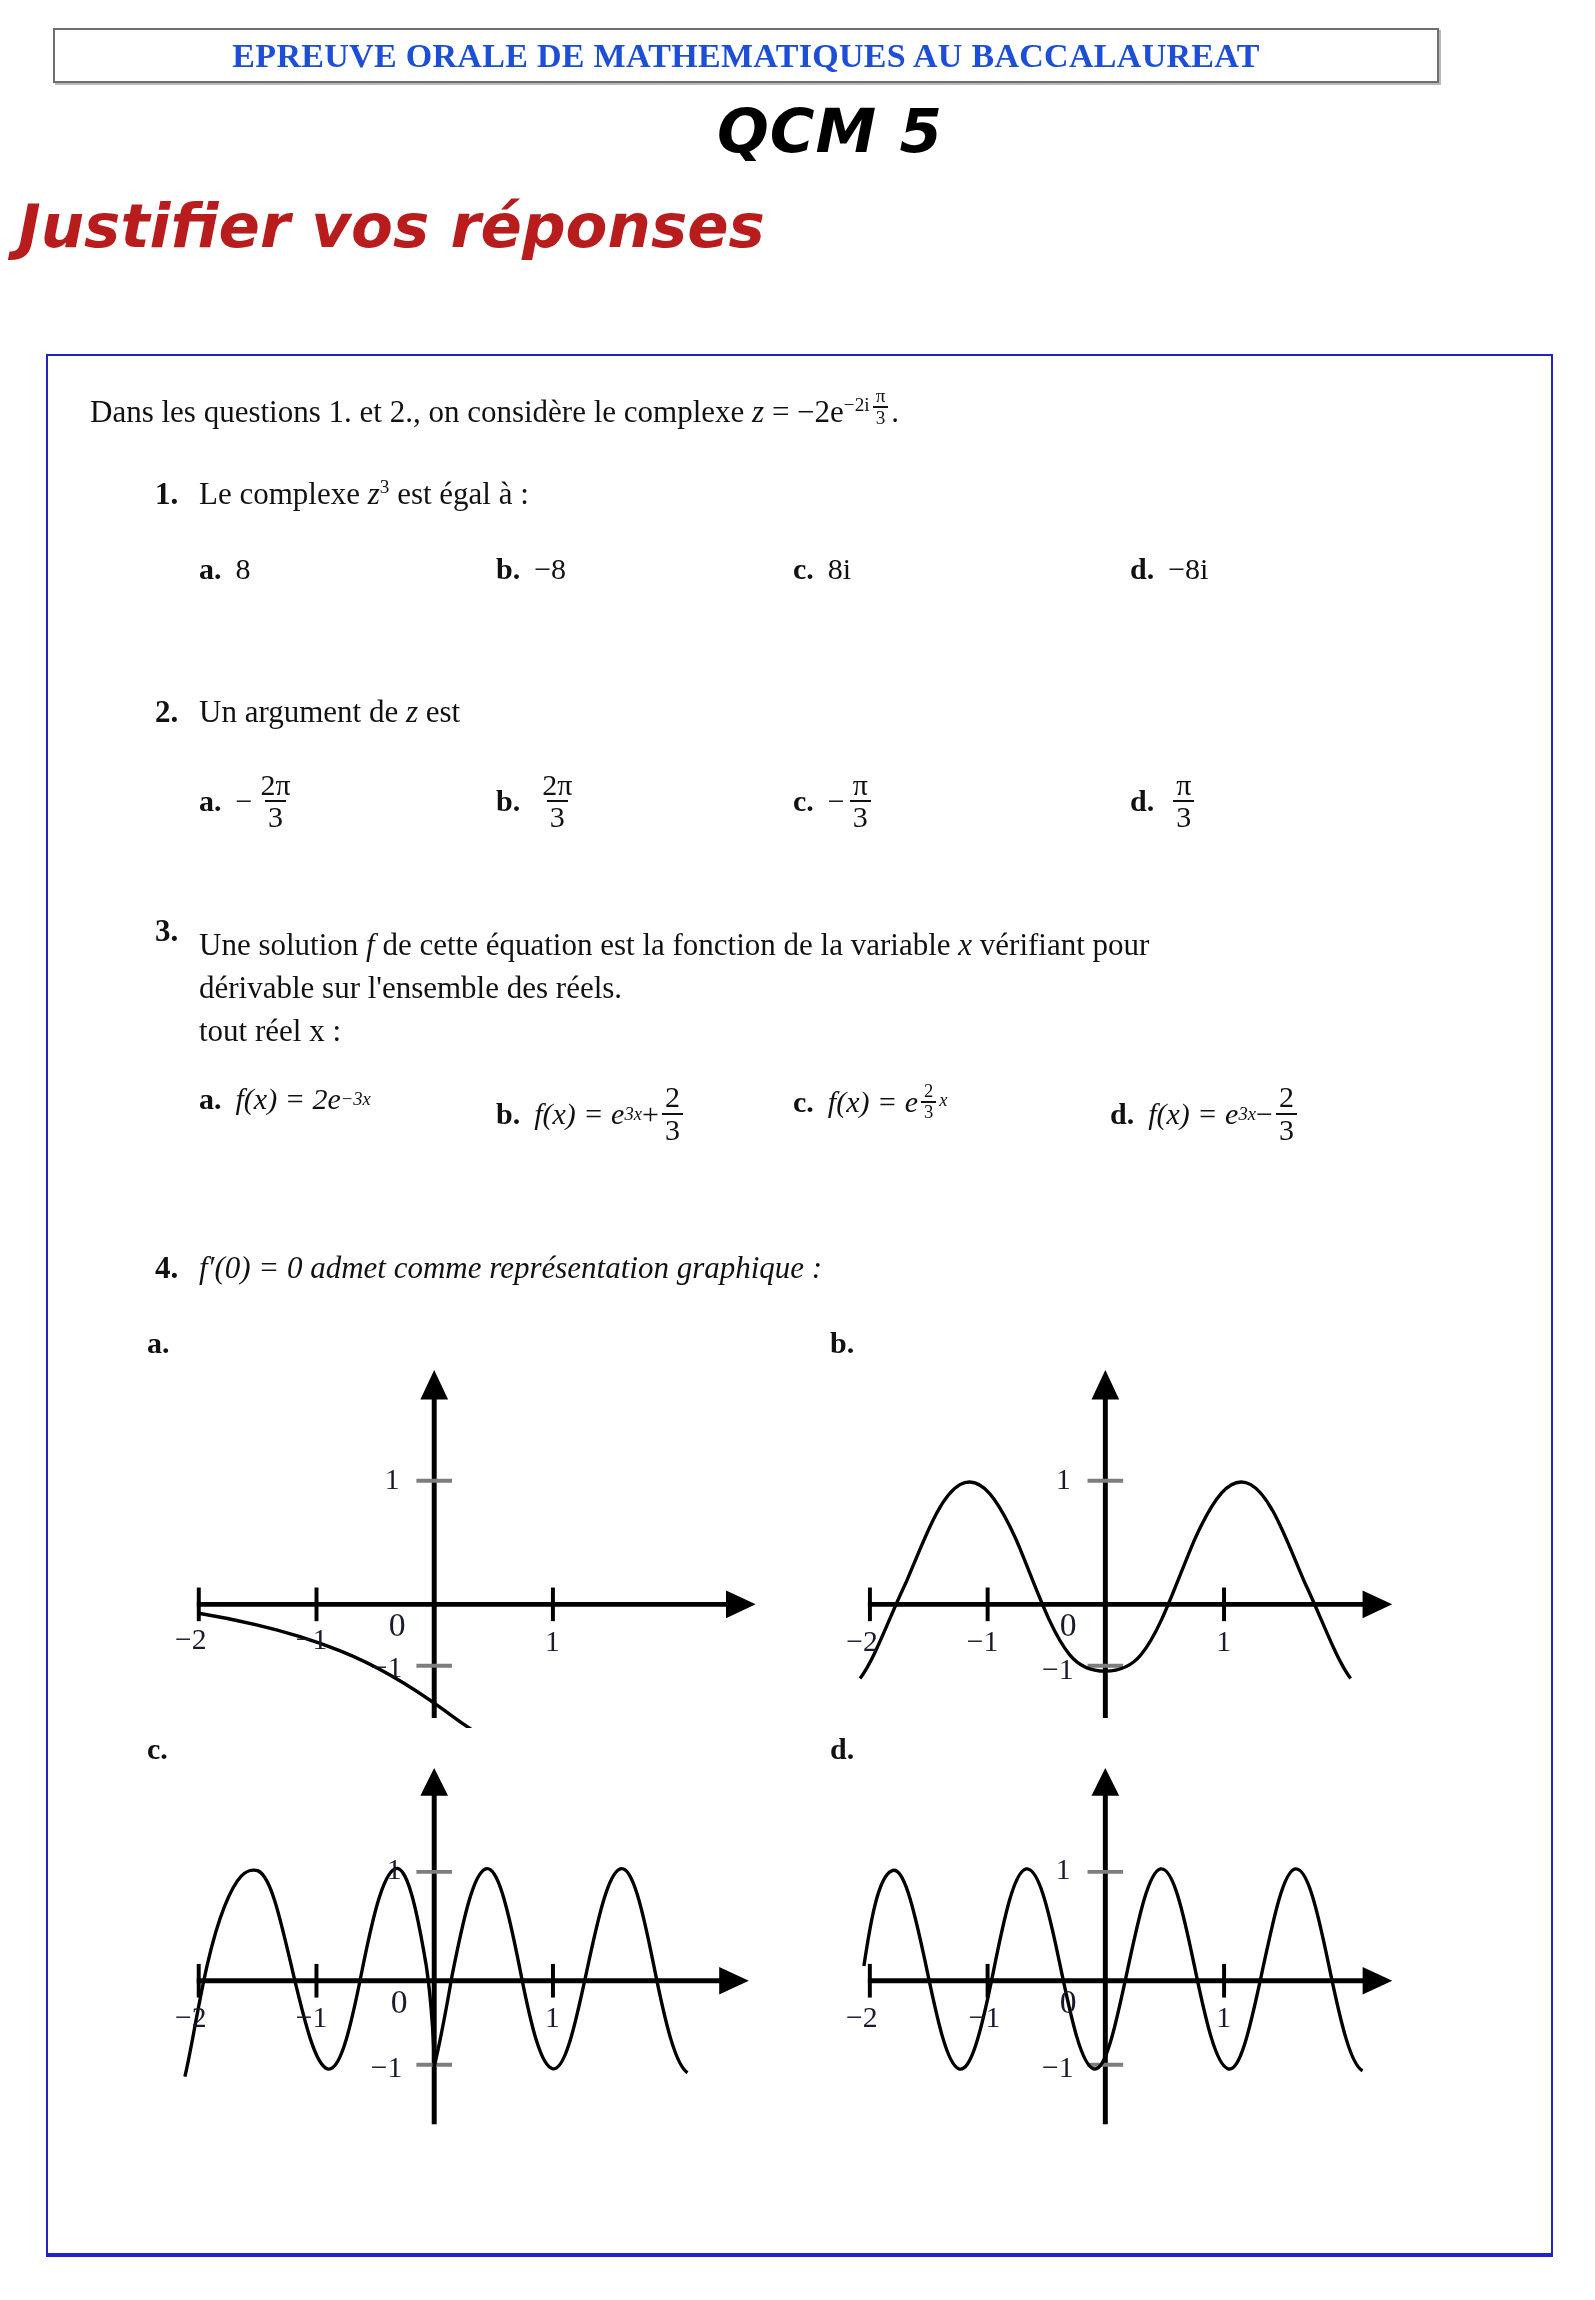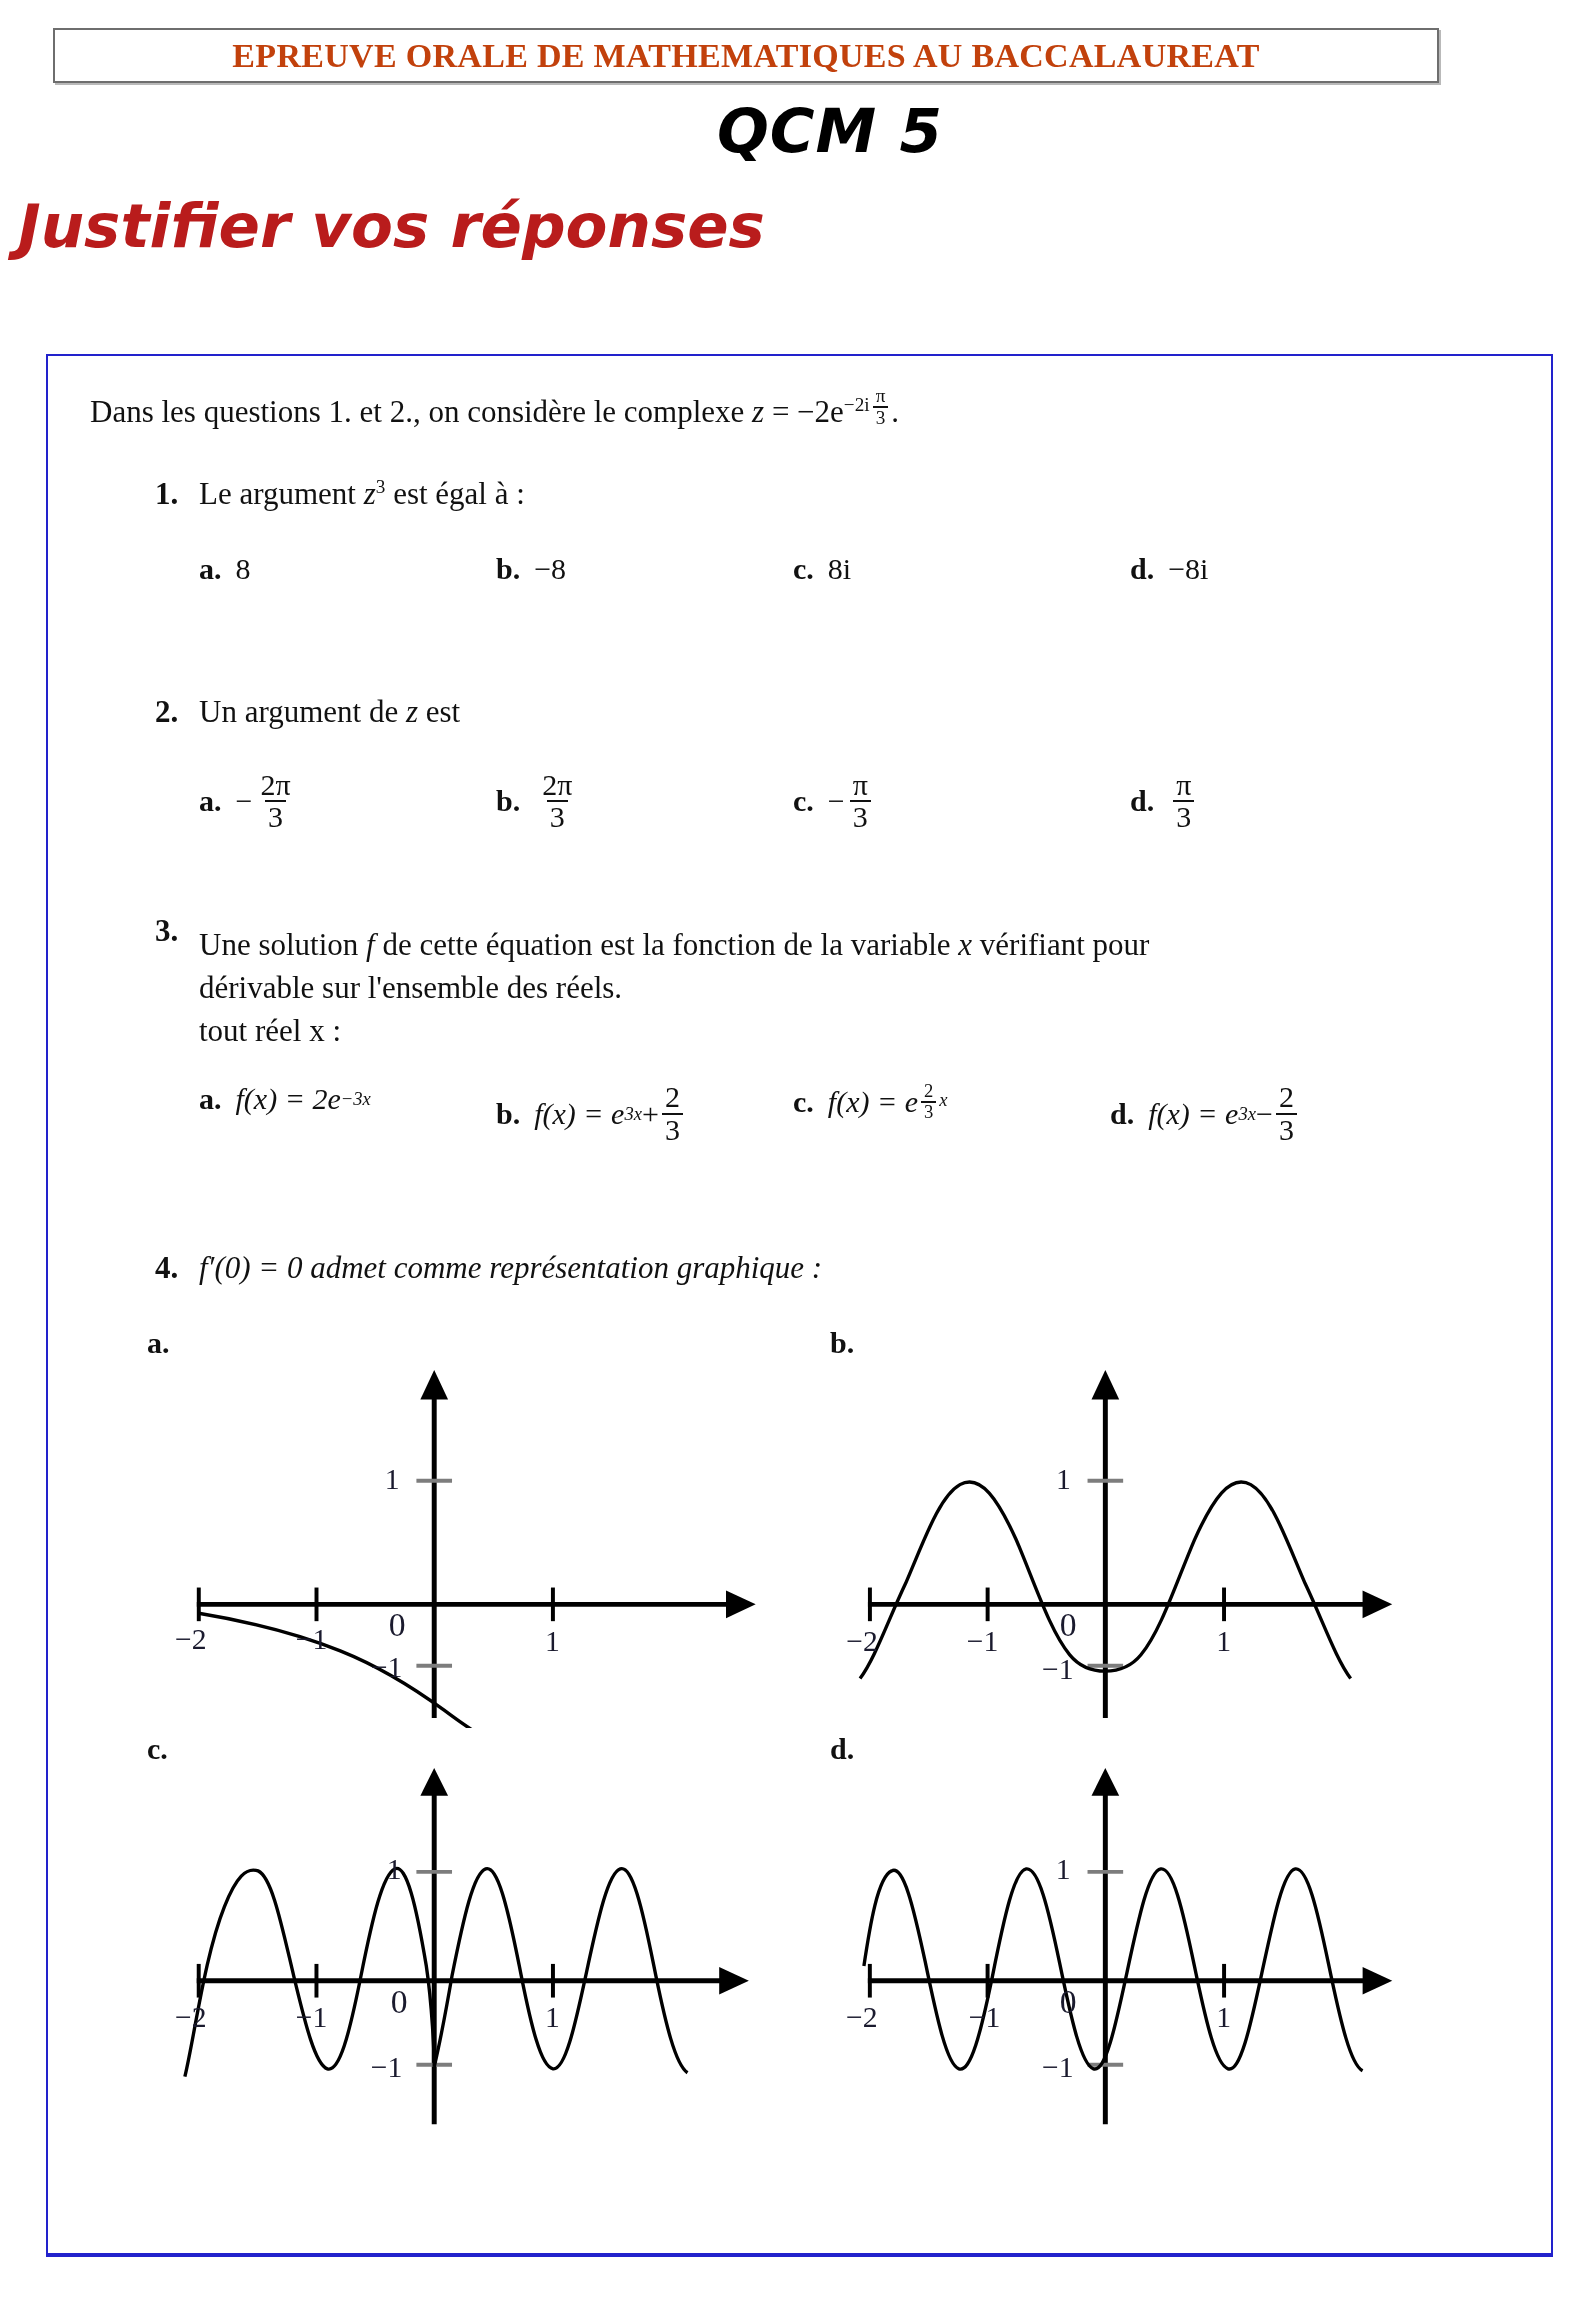--- a/index.html
+++ b/index.html
@@ -34,21 +34,21 @@
     display: flex;
     align-items: center;
     justify-content: center;
   }
   .banner-text {
     font-family: "Liberation Serif", serif;
     font-weight: bold;
     font-size: 34px;
     letter-spacing: 0.3px;
     white-space: nowrap;
-    color: #c2410c;
+    color: #1d4ed8;
   }
 
   
   .title-qcm {
     position: absolute;
     left: 0;
     top: 95px;
     width: 1596px;
     text-align: center;
     font-family: "DejaVu Sans", sans-serif;
@@ -179,21 +179,21 @@
   <div class="intro">
     <span>Dans les questions 1. et 2., on considère le complexe </span><span class="mi">z</span><span> = </span><span>−2e</span><sup><span>−2i</span><span class="frac">
           <span class="num">π</span>
           <span class="den">3</span>
         </span></sup><span>.</span>
   </div>
 
   <div class="q" style="top:117px;">
     <div class="q-head">
       <span class="q-num">1.</span>
-      <span class="q-text"><span>Le argument </span><span class="mi">z</span><sup>3</sup><span> est égal à :</span></span>
+      <span class="q-text"><span>Le complexe </span><span class="mi">z</span><sup>3</sup><span> est égal à :</span></span>
     </div>
     <div class="choices" style="margin-left:44px; margin-top:36px;">
       <div class="choice" style="width:297px;">
           <span class="c-lab">a.</span>
           <span>8</span>
         </div>
       <div class="choice" style="width:297px;">
           <span class="c-lab">b.</span>
           <span>−8</span>
         </div>

